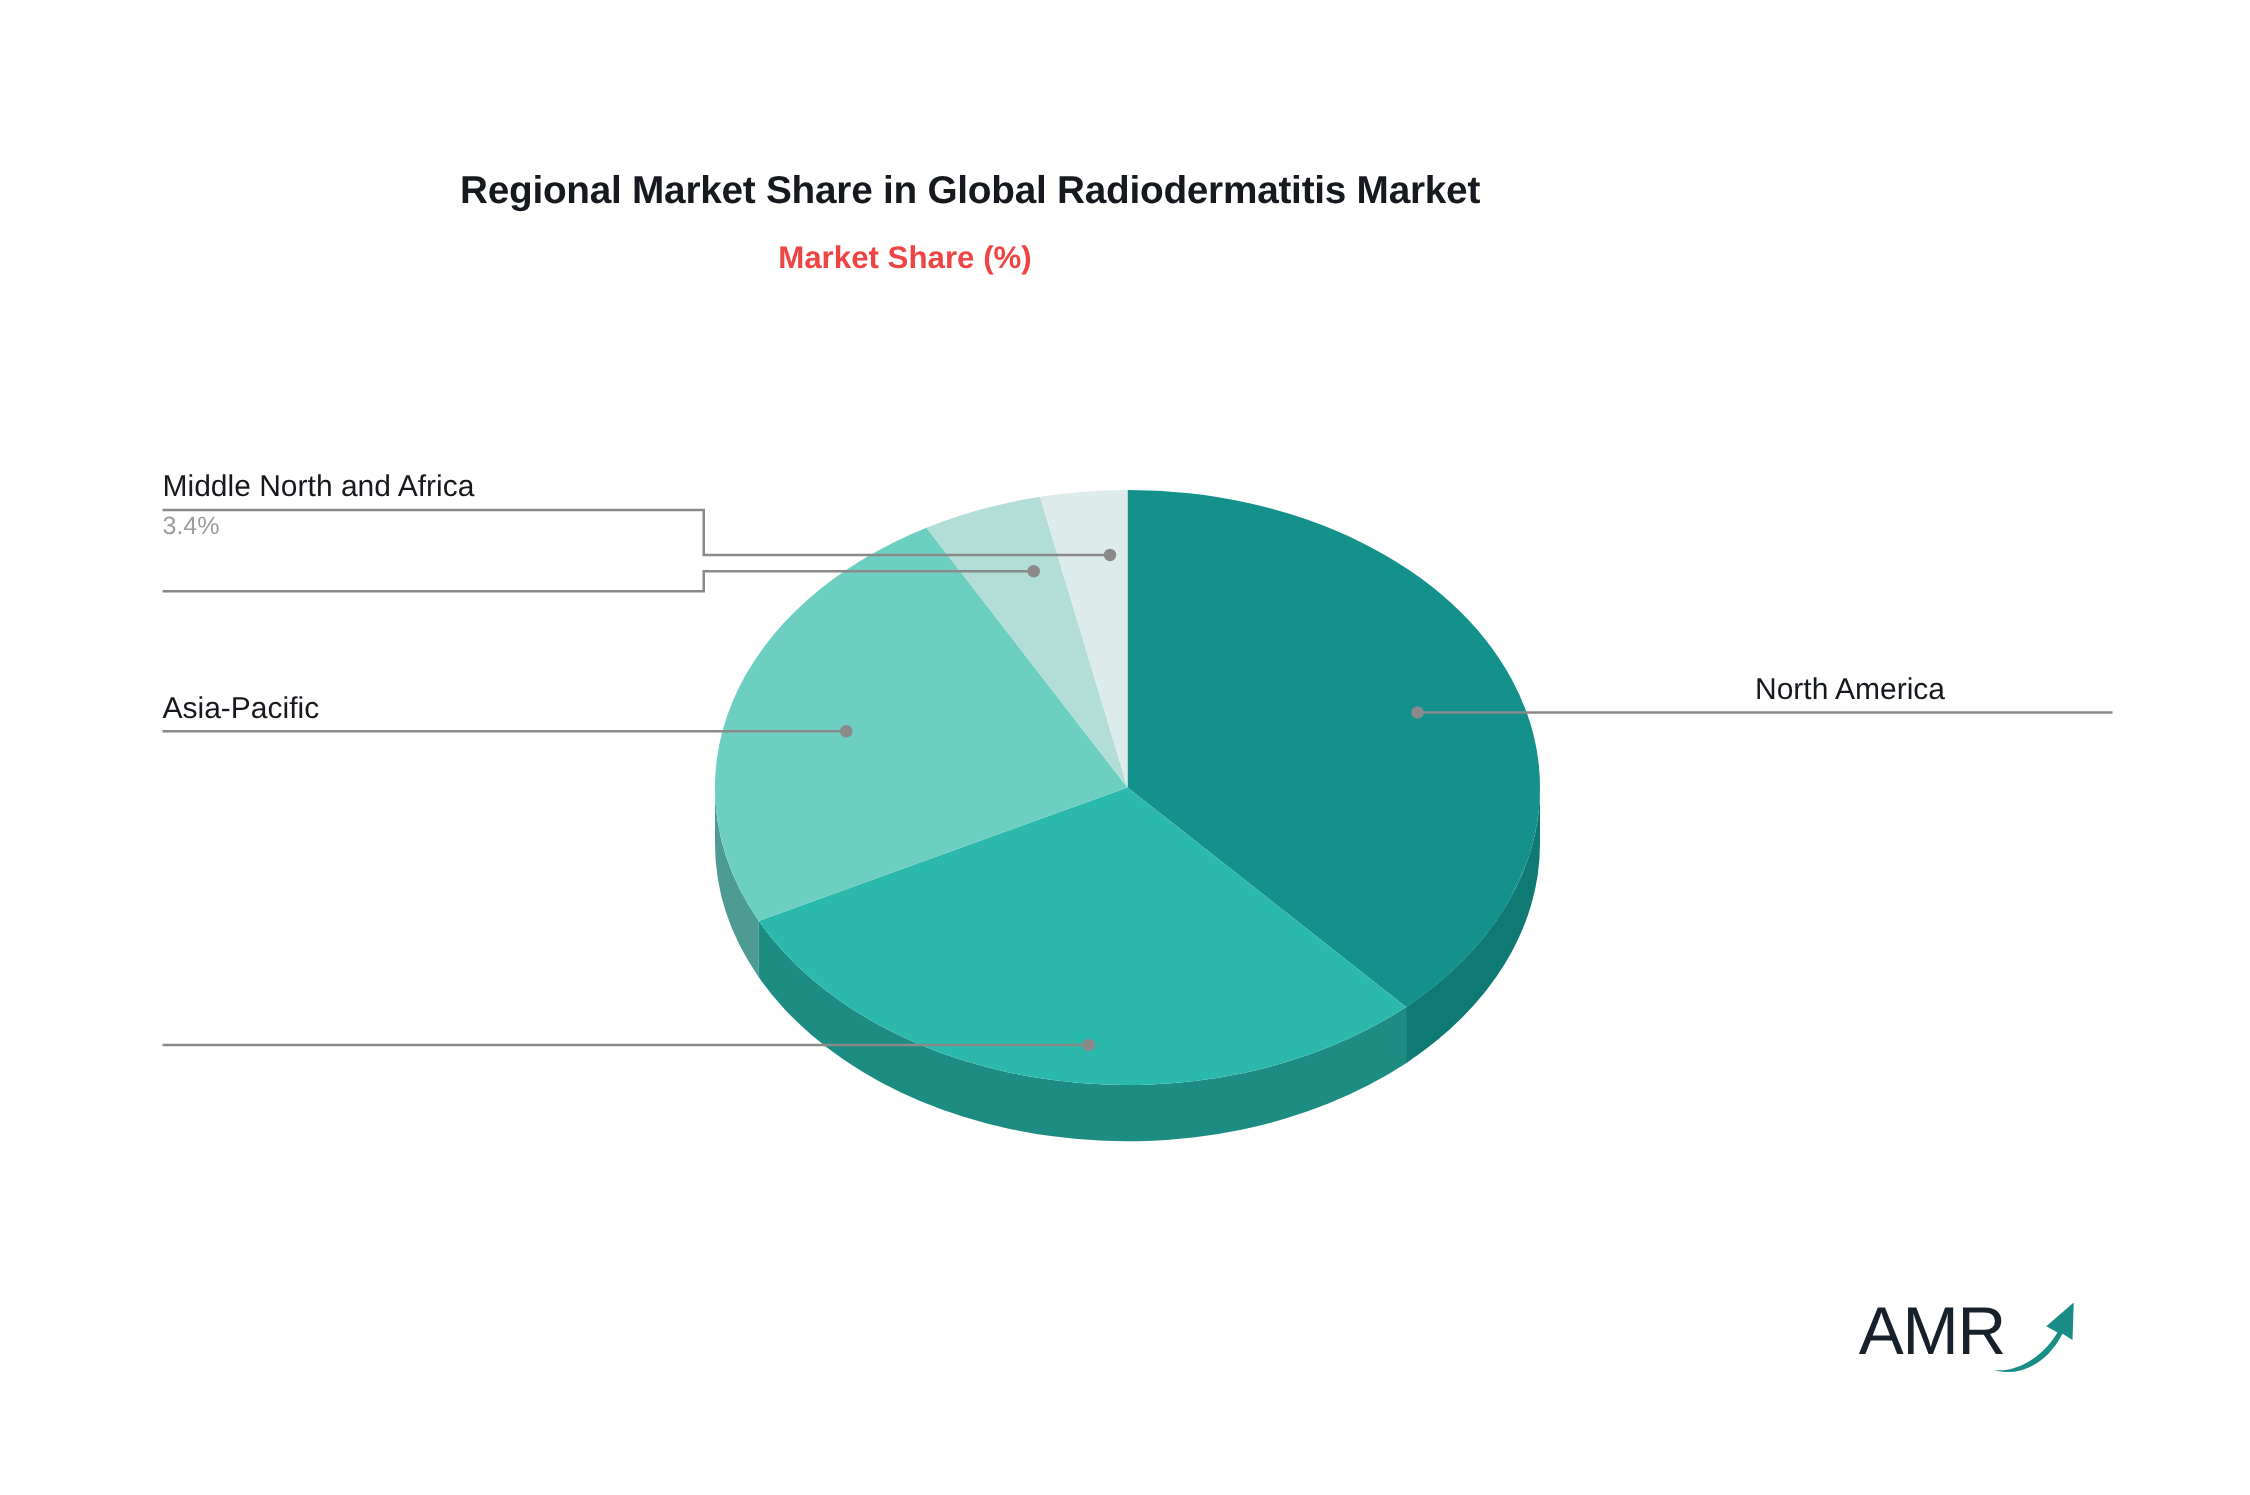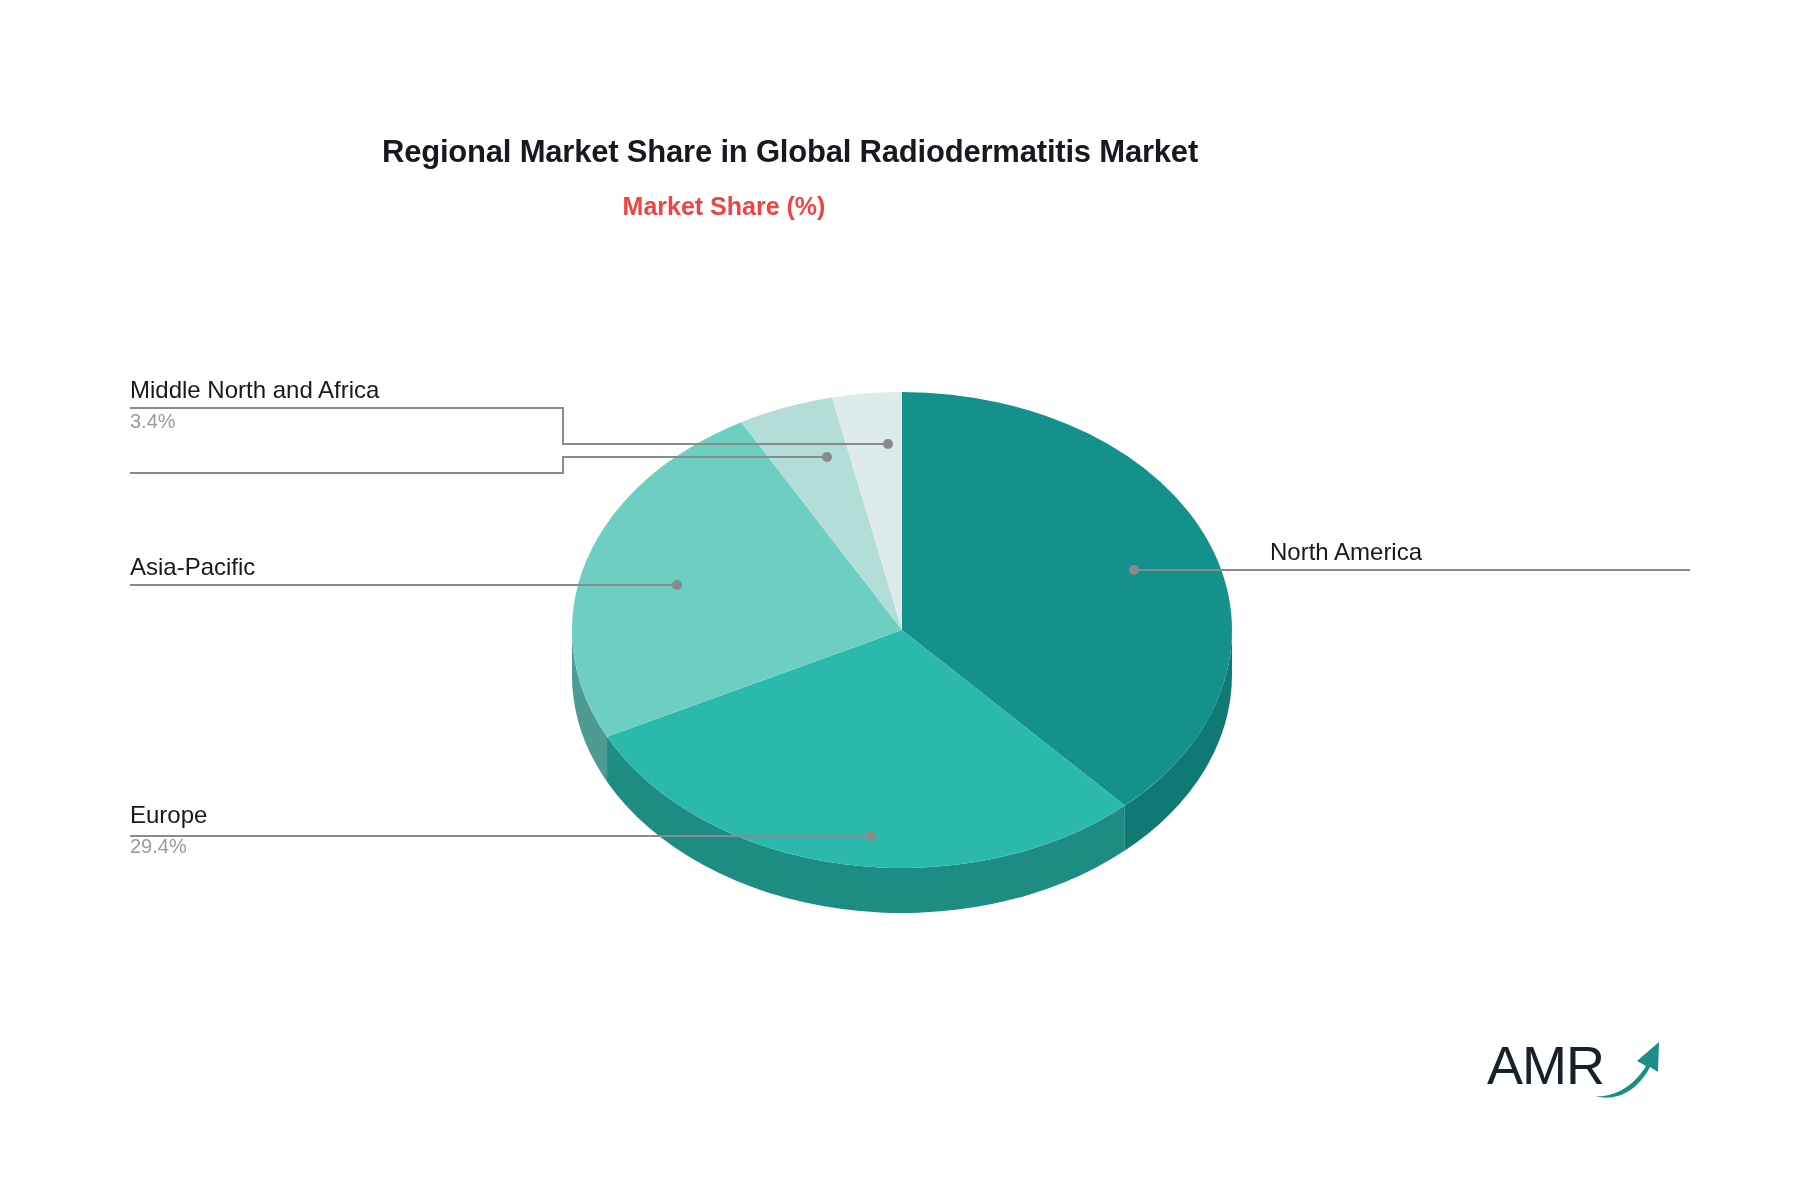--- a/index.html
+++ b/index.html
@@ -25,21 +25,20 @@
     position: absolute;
     top: 134px;
     left: 0;
     width: 1552px;
     text-align: center;
     font-size: 31px;
     font-weight: bold;
     color: #16191d;
     letter-spacing: -0.2px;
     white-space: nowrap;
-    margin-left: 14px;
   }
   .subtitle {
     position: absolute;
     top: 192px;
     left: 0;
     width: 1448px;
     text-align: center;
     font-size: 25px;
     font-weight: bold;
     color: #ef4444;
@@ -65,21 +64,21 @@
     color: #16191d;
     line-height: 30px;
     display: block;
   }
   .lbl .val {
     font-size: 20px;
     color: #9b9b9b;
     line-height: 32px;
     display: block;
   }
-  .lbl.right { text-align: left; }
+  .lbl.right { text-align: center; }
 
   
   #logo {
     position: absolute;
     left: 1487px;
     top: 1032px;
     width: 175px;
     height: 72px;
   }
   #logo .amr-text {
@@ -140,24 +139,20 @@
   <div class="lbl" style="left:130px; top:375px; width:420px;">
     <span class="name">Middle North and Africa</span>
     <span class="val">3.4%</span>
   </div>
 
 
   <div class="lbl" style="left:130px; top:552px; width:420px;">
     <span class="name">Asia-Pacific</span>
   </div>
 
-  <div class="lbl" style="left:130px; top:800px; width:420px;">
-    <span class="name">Europe</span>
-    <span class="val">29.4%</span>
-  </div>
 
   <div class="lbl right" style="left:1270px; top:537px; width:420px;">
     <span class="name">North America</span>
   </div>
 
   <div id="logo">
     <div class="amr-text">AMR</div>
     <svg style="position:absolute; left:104px; top:4px; width:72px; height:66px;" viewBox="0 0 72 66">
       <path d="M 4 60 C 20 62 42 52 55 30 L 46 25 L 68 6 L 67 36 L 59 31 C 46 56 24 66 4 60 Z" fill="#1a8d86"></path>
     </svg>

